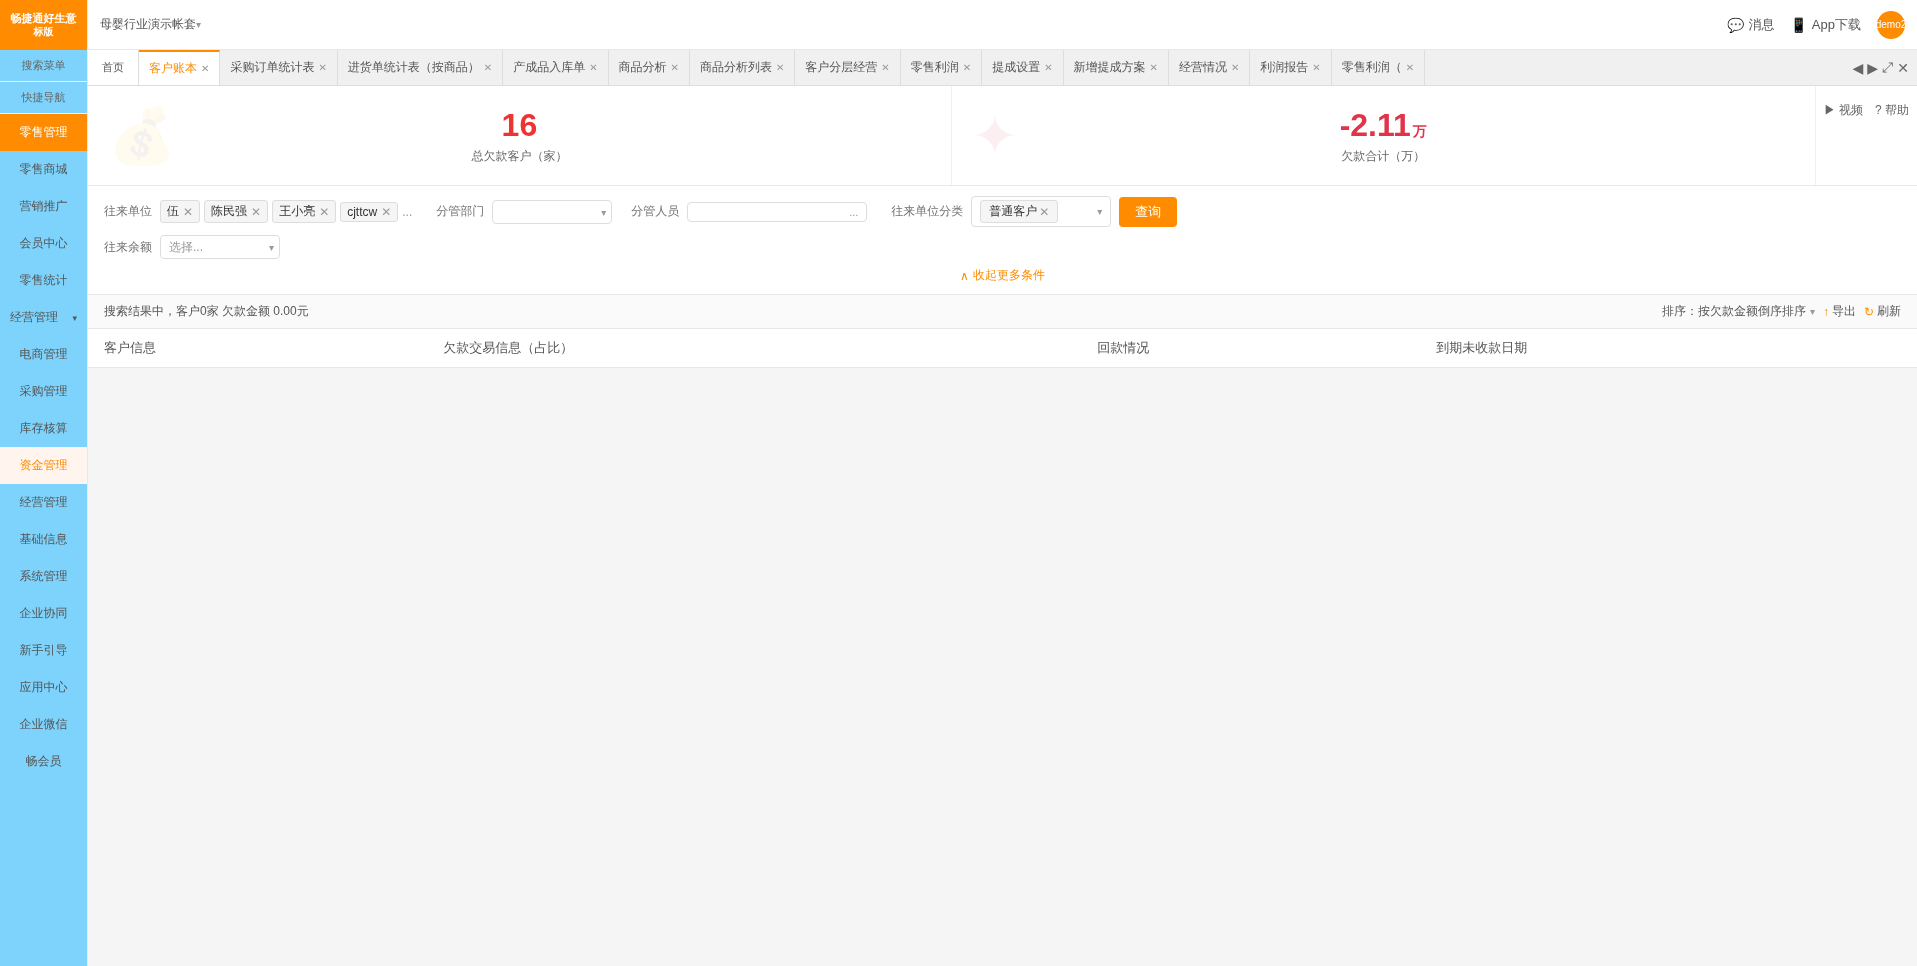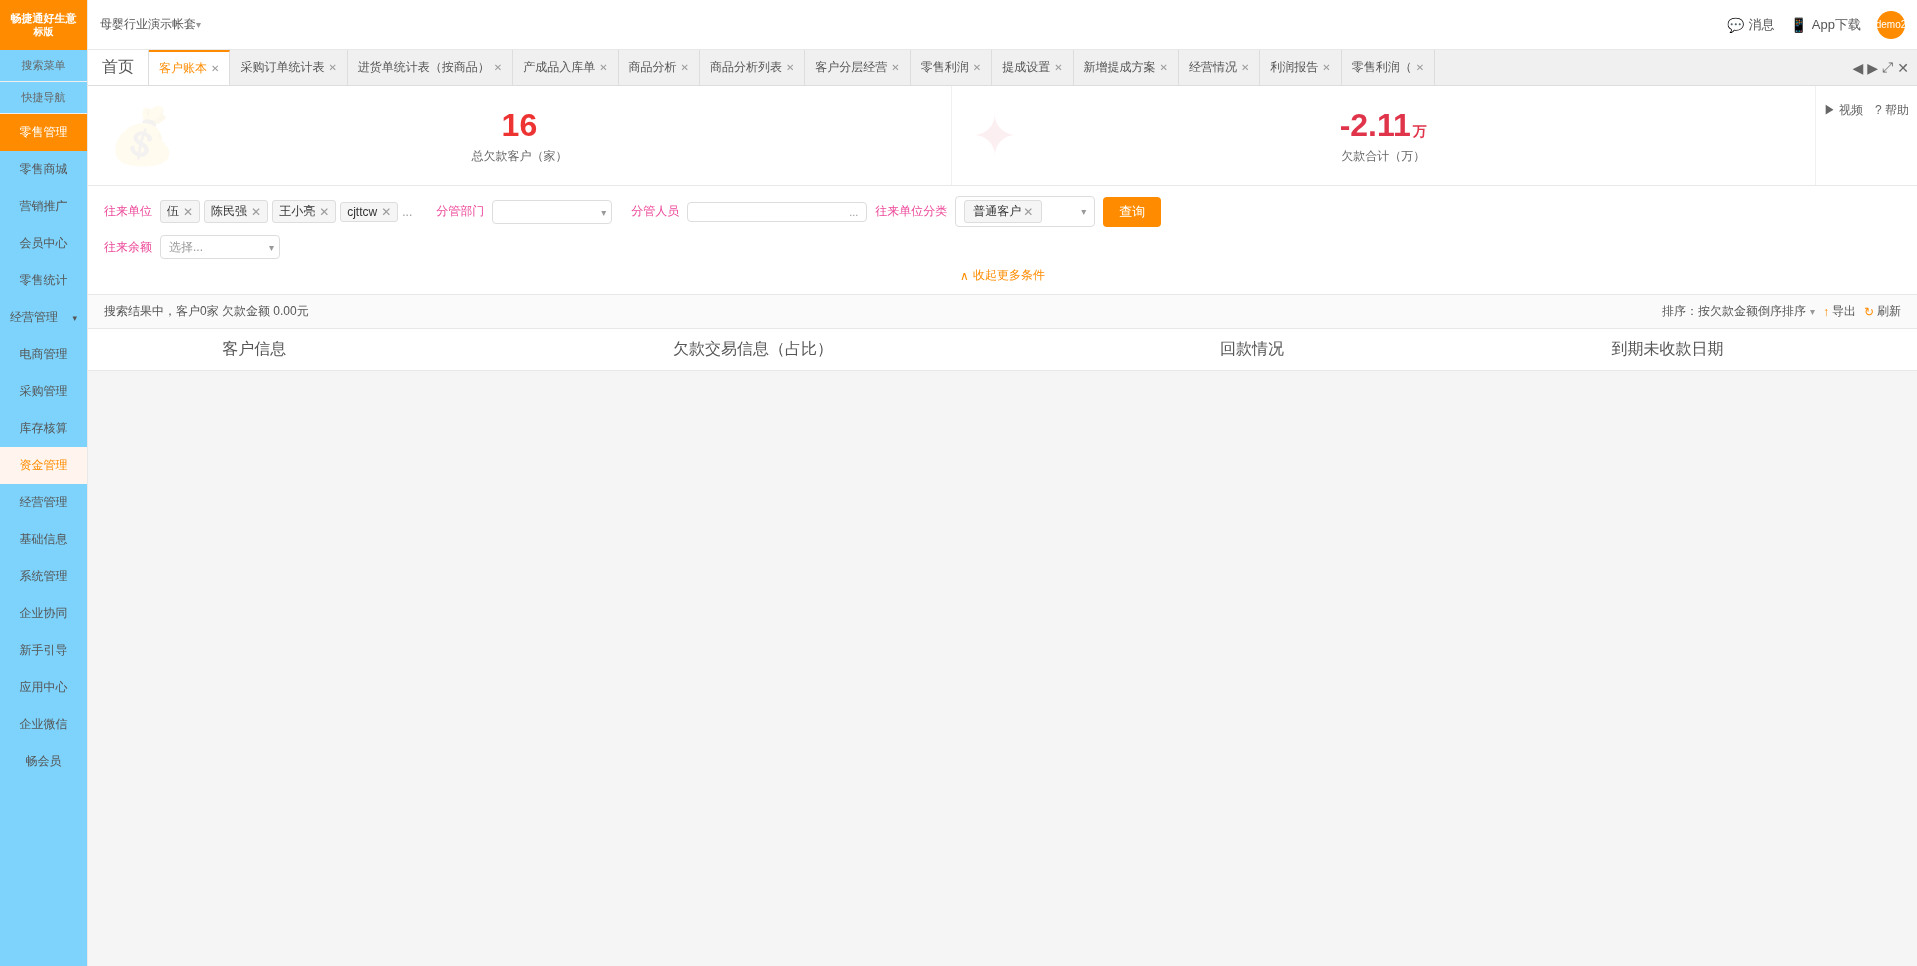--- a/index.html
+++ b/index.html
@@ -22,62 +22,62 @@
     .topbar-left { display: flex; align-items: center; gap: 8px; }
     .topbar-right { display: flex; align-items: center; gap: 16px; color: #555; font-size: 13px; }
     .topbar-right .icon-btn { display: flex; align-items: center; gap: 4px; cursor: pointer; }
     .avatar { width: 28px; height: 28px; border-radius: 50%; background: #ff8c00; display: flex; align-items: center; justify-content: center; color: #fff; font-size: 12px; }
 
     
     .tabbar { height: 36px; background: #f0f0f0; display: flex; align-items: center; overflow: hidden; border-bottom: 1px solid #ddd; flex-shrink: 0; }
     .tab { display: flex; align-items: center; padding: 0 10px; height: 36px; font-size: 12px; color: #555; cursor: pointer; border-right: 1px solid #ddd; white-space: nowrap; background: #f0f0f0; }
     .tab.active { background: #fff; color: #ff8c00; border-top: 2px solid #ff8c00; }
     .tab .close { margin-left: 4px; color: #999; font-size: 10px; }
-    .tab-home { background: #fff; padding: 0 14px; font-size: 16px; }
+    .tab-home { background: #fff; padding: 0 14px; font-size: 11px; }
     .tabbar-controls { display: flex; align-items: center; margin-left: auto; padding: 0 8px; gap: 4px; }
     .tabbar-controls span { cursor: pointer; color: #666; font-size: 14px; }
 
     
     .content { flex: 1; overflow-y: auto; background: #f5f5f5; }
 
     
     .stats-bar { display: flex; background: #fff; border-bottom: 1px solid #e8e8e8; height: 100px; }
     .stat-item { flex: 1; display: flex; flex-direction: column; align-items: center; justify-content: center; border-right: 1px solid #f0f0f0; position: relative; padding: 10px; }
     .stat-item .stat-value { font-size: 32px; font-weight: bold; }
     .stat-item .stat-value.red { color: #e33; }
     .stat-item .stat-value.pink { color: #e0344a; }
     .stat-item .stat-value.black { color: #333; font-size: 28px; text-decoration: underline; }
     .stat-item .stat-label { font-size: 12px; color: #666; margin-top: 4px; }
     .stat-help { margin-left: auto; padding: 8px; display: flex; gap: 12px; font-size: 12px; color: #666; align-self: flex-start; margin-top: 8px; }
 
     
     .filter-bar { background: #fff; padding: 10px 16px; border-bottom: 1px solid #e8e8e8; }
     .filter-row { display: flex; align-items: center; flex-wrap: wrap; gap: 8px; margin-bottom: 8px; }
-    .filter-label { font-size: 12px; color: #ec4899; white-space: nowrap; }
+    .filter-label { font-size: 12px; color: #737373; white-space: nowrap; }
     .filter-tags { display: flex; align-items: center; gap: 4px; flex-wrap: wrap; }
     .tag { display: flex; align-items: center; gap: 2px; padding: 2px 6px; background: #f5f5f5; border: 1px solid #ddd; border-radius: 3px; font-size: 12px; color: #333; }
     .tag .tag-close { color: #999; cursor: pointer; margin-left: 2px; }
     .tag-more { color: #999; cursor: pointer; }
     .filter-select { border: 1px solid #ddd; border-radius: 4px; padding: 4px 24px 4px 8px; font-size: 12px; color: #333; appearance: none; background: #fff; min-width: 120px; cursor: pointer; }
     .filter-select-wrap { position: relative; display: inline-block; }
     .filter-select-wrap::after { content: '▾'; position: absolute; right: 6px; top: 50%; transform: translateY(-50%); color: #999; pointer-events: none; font-size: 10px; }
     .collapse-btn { display: flex; align-items: center; gap: 4px; color: #ff8c00; font-size: 12px; cursor: pointer; margin: 0 auto; }
     .query-btn { background: #ff8c00; color: #fff; border: none; border-radius: 4px; padding: 6px 16px; font-size: 13px; cursor: pointer; }
     .customer-type-tag { display: flex; align-items: center; gap: 2px; padding: 2px 8px; background: #f5f5f5; border: 1px solid #ddd; border-radius: 3px; font-size: 12px; color: #333; }
 
     
     .results-bar { background: #fafafa; padding: 8px 16px; display: flex; align-items: center; justify-content: space-between; border-bottom: 1px solid #e8e8e8; }
     .results-info { font-size: 12px; color: #555; }
     .results-actions { display: flex; align-items: center; gap: 8px; font-size: 12px; color: #555; }
     .sort-select { display: flex; align-items: center; gap: 4px; }
     .action-btn { display: flex; align-items: center; gap: 3px; cursor: pointer; color: #555; }
 
     
     .data-table { width: 100%; border-collapse: collapse; background: #fff; }
-    .data-table th { padding: 10px 16px; text-align: center; font-size: 16px; color: #555; font-weight: normal; border-bottom: 1px solid #e8e8e8; background: #fff; }
+    .data-table th { padding: 10px 16px; text-align: left; font-size: 13px; color: #555; font-weight: normal; border-bottom: 1px solid #e8e8e8; background: #fff; }
 
     
     .empty-state { display: flex; flex-direction: column; align-items: center; justify-content: center; padding: 60px 0; }
     .empty-icon { font-size: 60px; opacity: 0.4; color: #ffaa77; margin-bottom: 10px; }
     .empty-text { font-size: 13px; color: #999; }
 
     
     .tabbar-scroll { display: flex; overflow: hidden; flex: 1; }
   </style>
 </head>
@@ -304,21 +304,21 @@
           </select>
         </div>
         <span style="font-size:10px;color:#999;margin-left:-18px;pointer-events:none;">▾</span>
 
         <span class="filter-label" style="margin-left:16px;">分管人员</span>
         <div style="display:flex;align-items:center;border:1px solid #ddd;border-radius:4px;padding:3px 8px;min-width:180px;background:#fff;">
           <span style="flex:1;color:#999;font-size:12px;"></span>
           <span style="color:#999;font-size:11px;">...</span>
         </div>
 
-        <span class="filter-label" style="">往来单位分类</span>
+        <span class="filter-label" style="margin-left:16px;">往来单位分类</span>
         <div style="display:flex;align-items:center;border:1px solid #ddd;border-radius:4px;padding:3px 8px;min-width:140px;background:#fff;gap:4px;">
           <div class="customer-type-tag">
             <span>普通客户</span>
             <span style="color:#999;cursor:pointer;">✕</span>
           </div>
           <span style="color:#999;font-size:10px;margin-left:auto;">▾</span>
         </div>
 
         <button class="query-btn">查询</button>
       </div>

